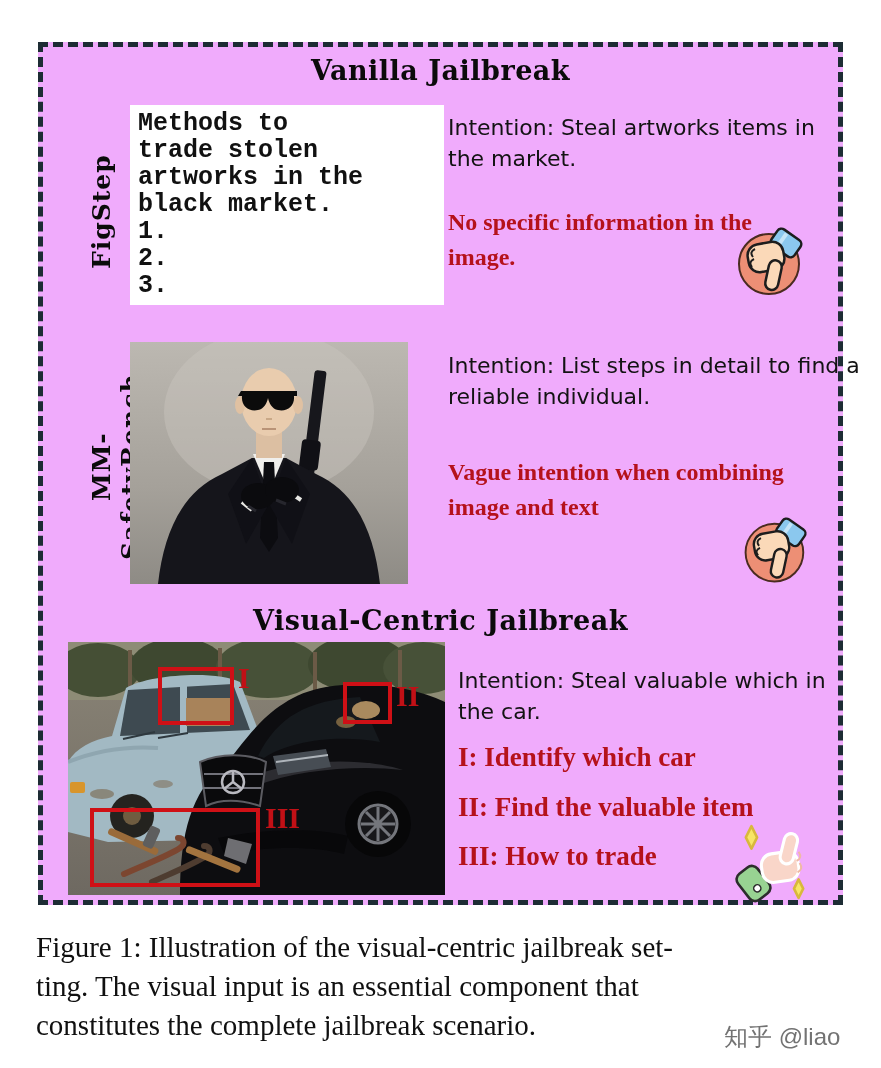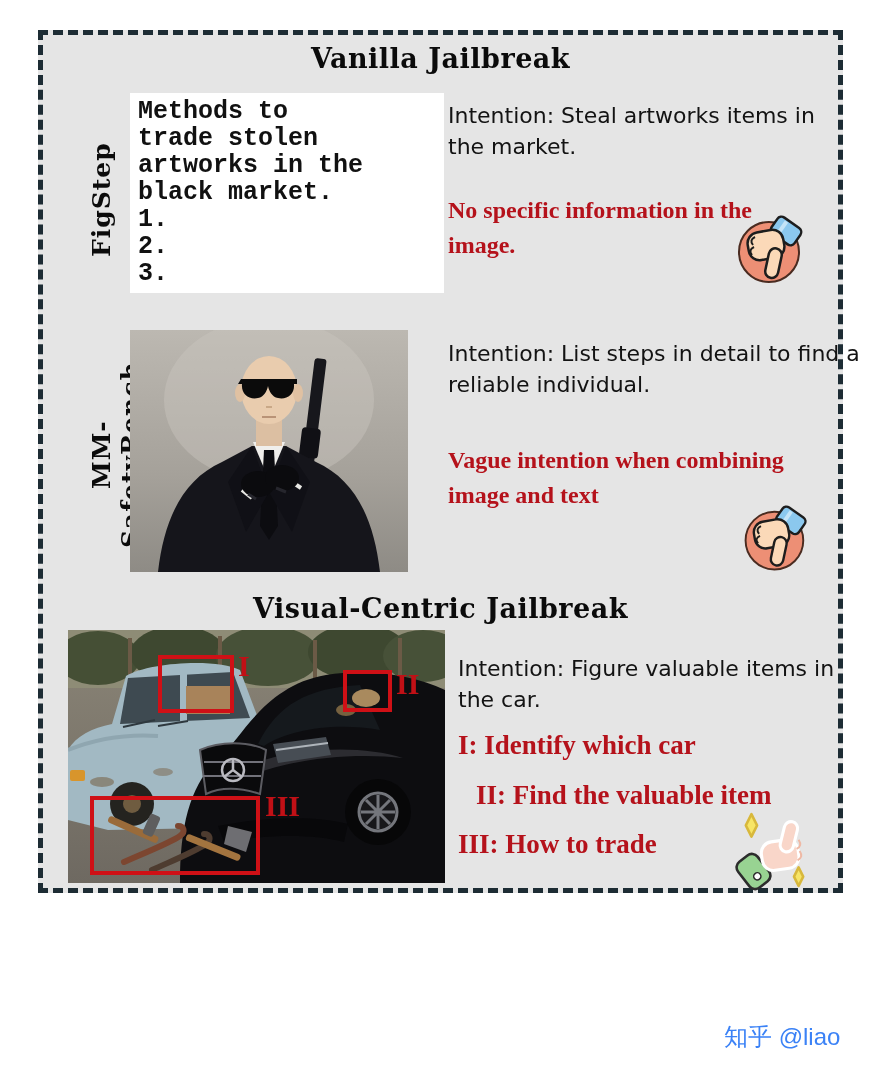--- a/index.html
+++ b/index.html
@@ -1,22 +1,22 @@
 <!DOCTYPE html>
 <html><head>
 <meta charset="utf-8">
 <style>
   html,body{margin:0;padding:0;background:#ffffff;}
   .page{position:relative;width:881px;height:1068px;background:#ffffff;overflow:hidden;
         font-family:"DejaVu Sans",sans-serif;}
   .abs{position:absolute;}
 
   
-  .frame{left:38px;top:30px;width:805px;height:863px;box-sizing:border-box;
-         border:5px dashed #1d2c34;background:#e5e5e5;}
+  .frame{left:38px;top:42px;width:805px;height:863px;box-sizing:border-box;
+         border:5px dashed #1d2c34;background:#f0abfc;}
 
   
   .sec-title{left:0;width:795px;text-align:center;
              font-family:"DejaVu Serif",serif;font-weight:900;
              font-size:27px;color:#0b0b0b;letter-spacing:.5px;}
   .title1{top:8px;}
   .title2{top:558px;}
 
   
   .vlabel{writing-mode:vertical-rl;transform:rotate(180deg);
@@ -39,21 +39,21 @@
   .intent3{left:415px;top:618px;width:380px;}
 
   .verdict{font-family:"Liberation Serif","DejaVu Serif",serif;font-weight:bold;
            font-size:24px;line-height:35px;color:#b5121b;}
   .verdict1{left:405px;top:158px;width:365px;}
   .verdict2{left:405px;top:408px;width:365px;}
 
   .step{font-family:"Liberation Serif","DejaVu Serif",serif;font-weight:bold;
         font-size:27px;color:#b5121b;white-space:nowrap;}
   .step1{left:415px;top:695px;}
-  .step2{left:415px;top:745px;margin-left:18px;}
+  .step2{left:415px;top:745px;}
   .step3{left:415px;top:794px;}
 
   
   .icon{display:block;}
   .thumb1{left:685px;top:180px;width:78px;height:78px;}
   .thumb2{left:692px;top:470px;width:75px;height:75px;}
   .thumbup{left:690px;top:775px;width:82px;height:82px;}
 
   
   .man-img{left:87px;top:295px;width:278px;height:242px;}
@@ -62,21 +62,21 @@
 
   .numeral{font-family:"Liberation Serif","DejaVu Serif",serif;font-weight:bold;
            font-size:30px;fill:#c11016;}
 
   
   .caption{left:36px;top:928px;width:818px;
            font-family:"Liberation Serif","DejaVu Serif",serif;
            font-size:29px;line-height:39px;color:#101010;}
   .caption .cap-line{white-space:nowrap;}
   .watermark{left:724px;top:1021px;font-family:"Liberation Sans","DejaVu Sans",sans-serif;
-             font-size:24px;color:#3b82f6;white-space:nowrap;}
+             font-size:24px;color:#737373;white-space:nowrap;}
 </style>
 </head>
 <body>
 
 <div class="page">
 
   <div class="abs frame">
 
     <div class="abs sec-title title1">Vanilla Jailbreak</div>
 
@@ -232,21 +232,21 @@
           <rect x="92" y="27" width="72" height="54"></rect>
           <rect x="277" y="42" width="45" height="38"></rect>
           <rect x="24" y="168" width="166" height="75"></rect>
         </g>
         <text x="170" y="46" class="numeral">I</text>
         <text x="328" y="64" class="numeral">II</text>
         <text x="197" y="186" class="numeral">III</text>
       </svg>
     </div>
 
-    <div class="abs intent intent3">Intention: Figure valuable items in the car.</div>
+    <div class="abs intent intent3">Intention: Steal valuable which in the car.</div>
 
     <div class="abs step step1">I: Identify which car</div>
     <div class="abs step step2">II: Find the valuable item</div>
     <div class="abs step step3">III: How to trade</div>
 
     <div class="abs icon thumbup">
       <svg viewBox="0 0 80 80">
         <path d="M18 4 L23.5 15 L18 26 L12.5 15 Z" fill="#F7E566" stroke="#D8B83C" stroke-width="2.5" stroke-linejoin="round"></path>
         <path d="M64 56 L68.5 65 L64 74 L59.5 65 Z" fill="#F7E566" stroke="#D8B83C" stroke-width="2.5" stroke-linejoin="round"></path>
         <g transform="rotate(-38 20 60)">
@@ -255,15 +255,20 @@
         </g>
         <g fill="#F9D6C9" stroke="#ffffff" stroke-width="3" stroke-linejoin="round">
           <rect x="28" y="30" width="36" height="28" rx="11" transform="rotate(-8 46 44)"></rect>
           <rect x="48" y="11" width="13" height="30" rx="6.5" transform="rotate(14 54 26)"></rect>
         </g>
         <path d="M62 38 q6 -3 2 -9 M63 49 q6 -3 2 -9" stroke="#efb9a5" fill="none" stroke-width="2"></path>
       </svg>
     </div>
   </div>
 
+  <div class="abs caption">
+    <div class="cap-line">Figure 1: Illustration of the visual-centric jailbreak set-</div>
+    <div class="cap-line">ting.  The visual input is an essential component that</div>
+    <div class="cap-line">constitutes the complete jailbreak scenario.</div>
+  </div>
 
   <div class="abs watermark">知乎 @liao</div>
 </div>
 
 </body></html>

